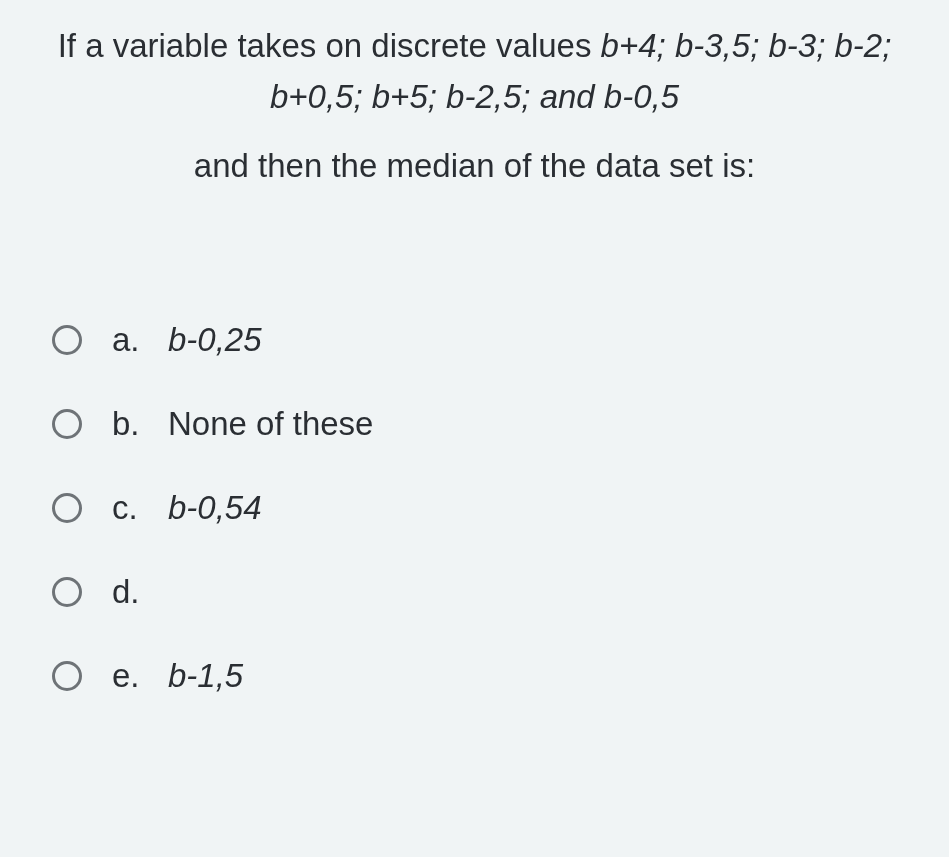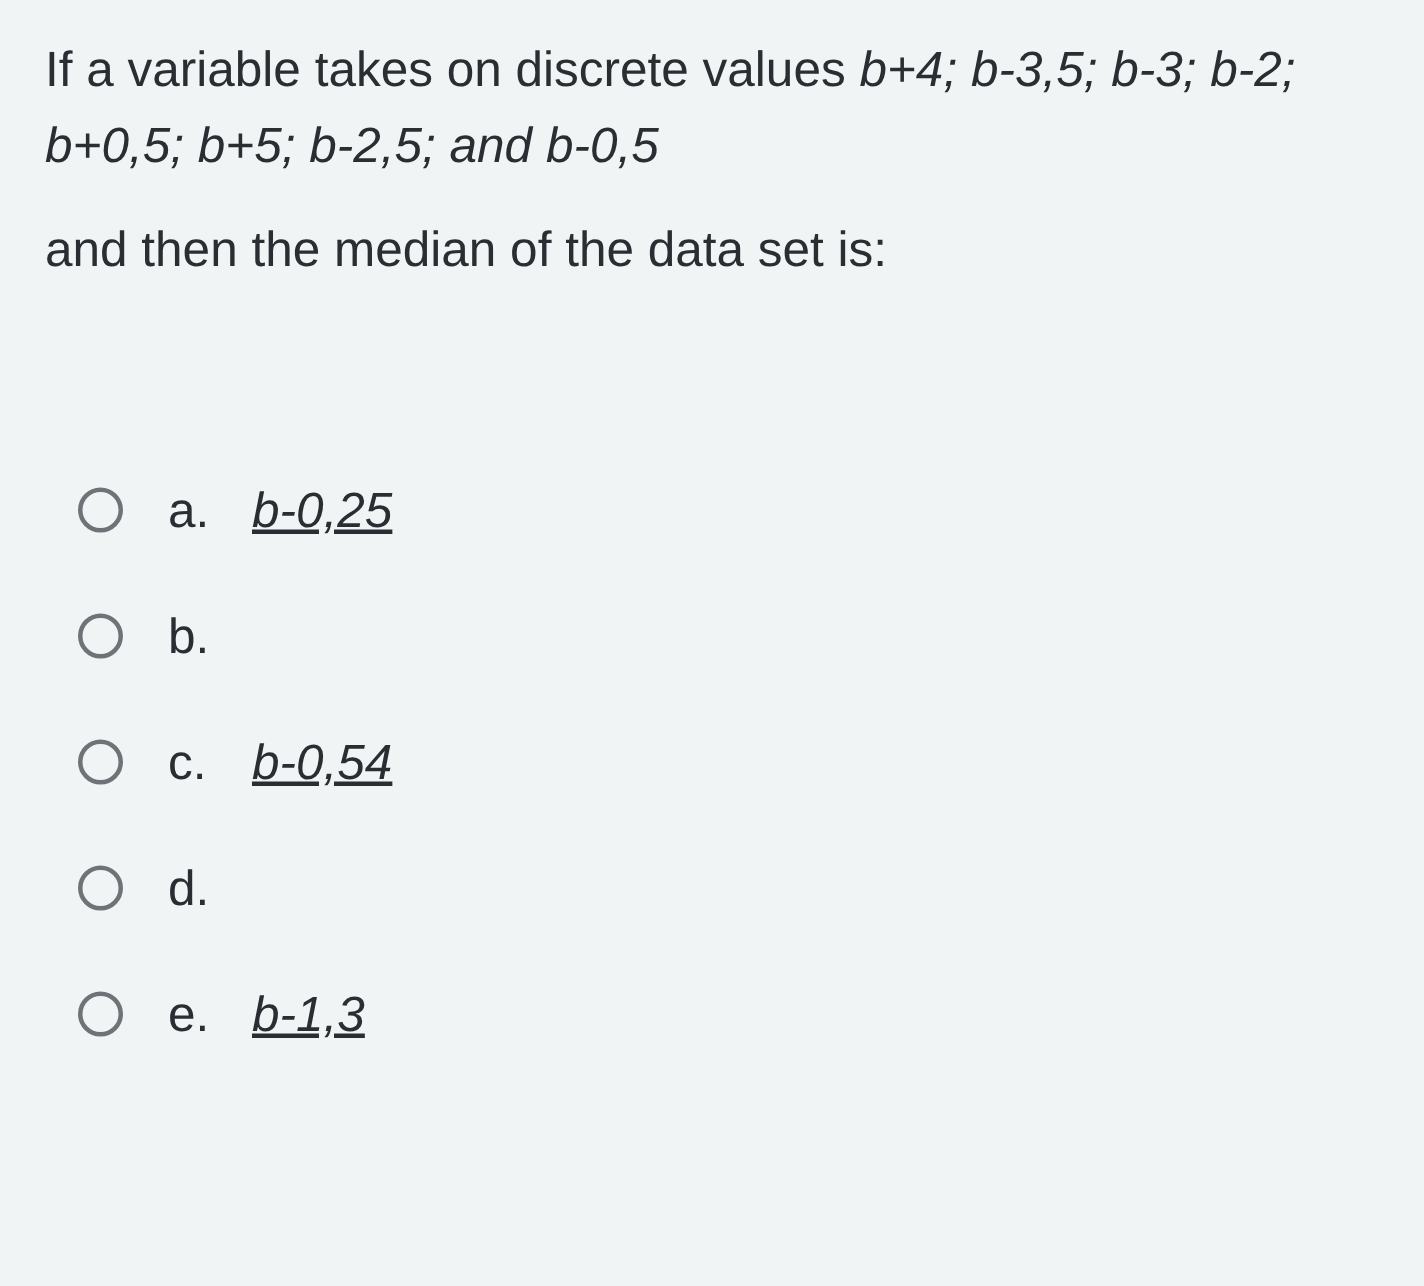--- a/index.html
+++ b/index.html
@@ -12,20 +12,21 @@
       background-color: #f0f4f5;
       width: 949px;
       height: 857px;
       padding: 20px 30px;
       color: #2a2e33;
     }
     .question-text {
       font-size: 33px;
       line-height: 1.55;
       margin-bottom: 130px;
+      text-align: center;
     }
     .italic {
       font-style: italic;
     }
     .options {
       padding-left: 22px;
     }
     .option {
       display: flex;
       align-items: center;
@@ -39,21 +40,20 @@
       flex-shrink: 0;
       background: transparent;
     }
     .option-letter {
       font-size: 33px;
       margin-left: 30px;
       min-width: 56px;
     }
     .option-text {
       font-size: 33px;
-      text-decoration: underline;
     }
     .option-text.italic {
       font-style: italic;
     }
   </style>
 </head>
 <body>
 
 <div class="question-text">
   <span>If a variable takes on discrete values </span><span class="italic">b+4; b-3,5; b-3; b-2; b+0,5; b+5; b-2,5; and b-0,5</span>
@@ -63,28 +63,29 @@
 
 <div class="options">
   <div class="option">
     <div class="radio"></div>
     <span class="option-letter">a.</span>
     <span class="option-text italic">b-0,25</span>
   </div>
   <div class="option">
     <div class="radio"></div>
     <span class="option-letter">b.</span>
+    <span class="option-text">None of these</span>
   </div>
   <div class="option">
     <div class="radio"></div>
     <span class="option-letter">c.</span>
     <span class="option-text italic">b-0,54</span>
   </div>
   <div class="option">
     <div class="radio"></div>
     <span class="option-letter">d.</span>
   </div>
   <div class="option">
     <div class="radio"></div>
     <span class="option-letter">e.</span>
-    <span class="option-text italic">b-1,3</span>
+    <span class="option-text italic">b-1,5</span>
   </div>
 </div>
 
 </body></html>

